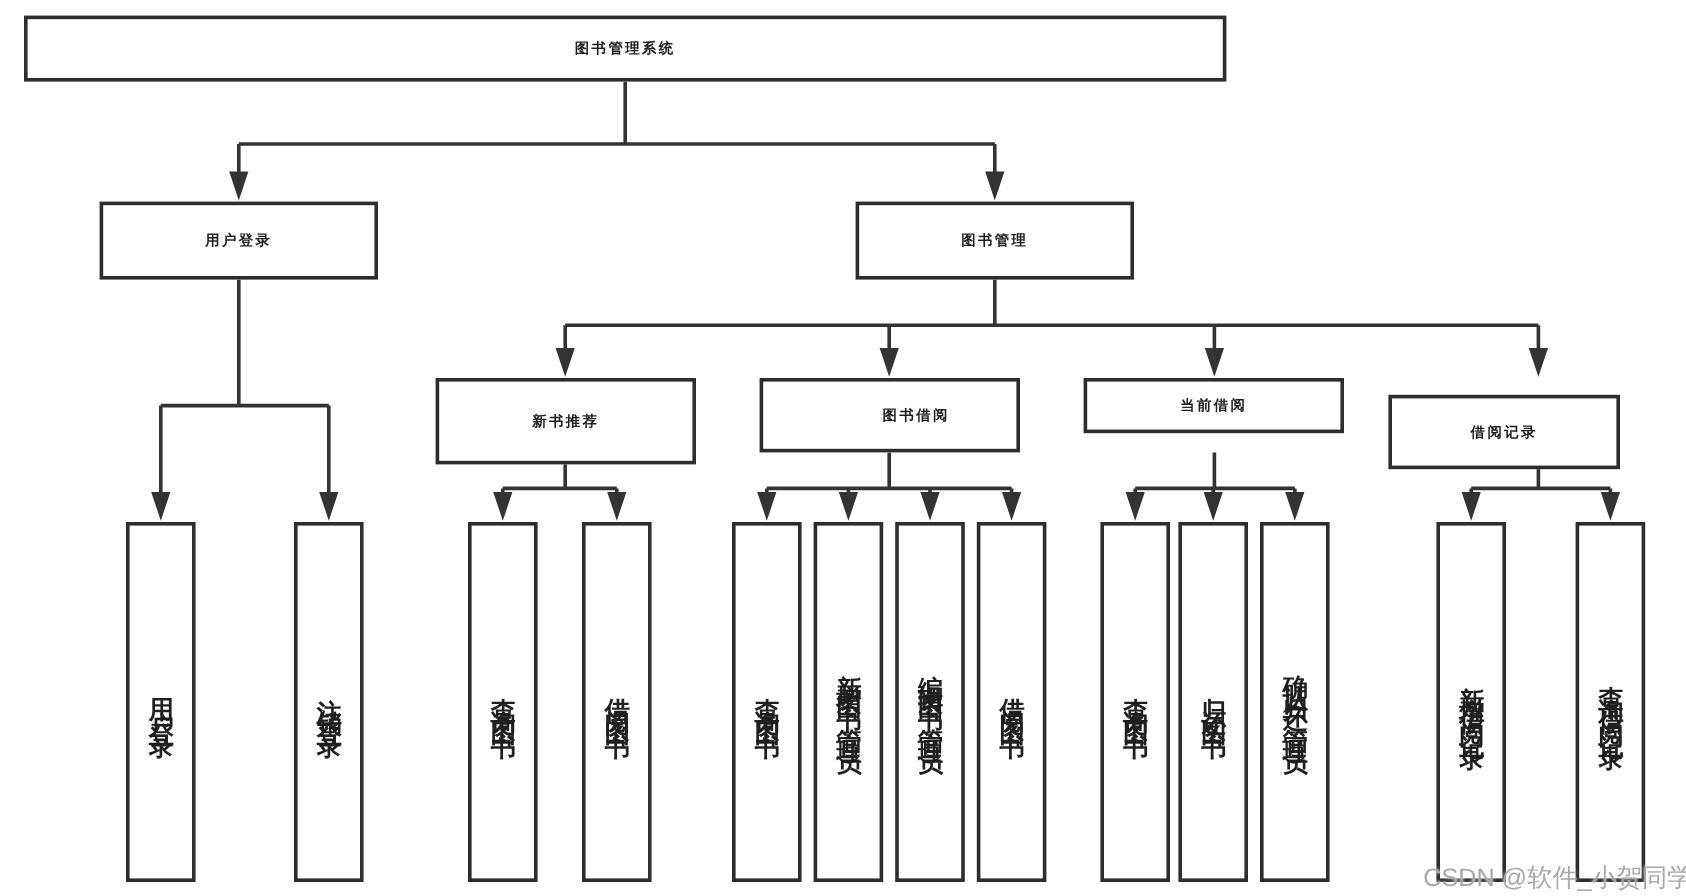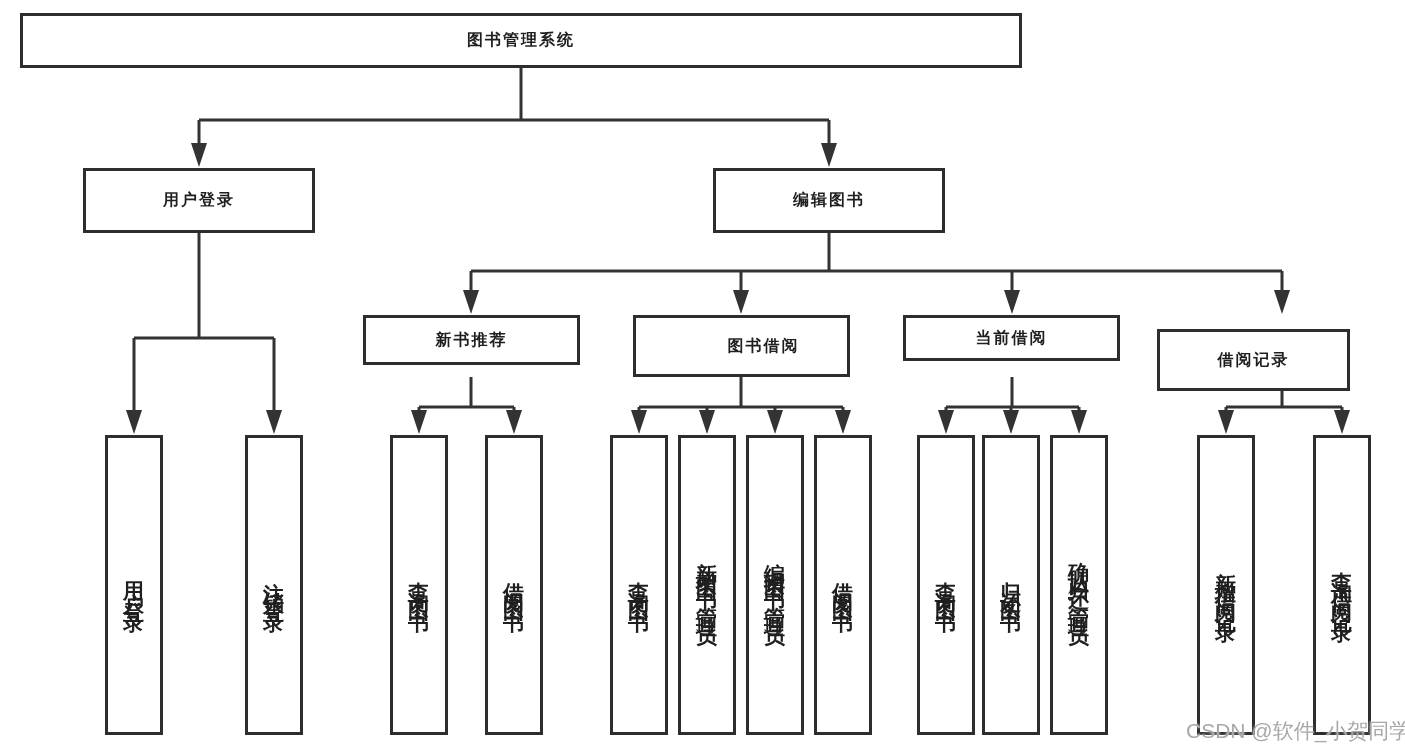--- a/index.html
+++ b/index.html
@@ -26,21 +26,21 @@
     box-sizing: border-box;
     background: #ffffff;
     border: 3px solid #2d2d2d;
     display: flex;
     align-items: center;
     justify-content: center;
     z-index: 2;
     color: #1f1f1f;
   }
   .h-label {
-    font-size: 16px;
+    font-size: 12px;
     font-weight: 600;
     letter-spacing: 2px;
     white-space: nowrap;
   }
   .v-box .v-label {
     writing-mode: vertical-rl;
     text-orientation: mixed;
     font-size: 21px;
     font-weight: 600;
     letter-spacing: 10px;
@@ -100,24 +100,24 @@
   </svg>
 
   <div class="box" style="left:20px;top:13px;width:1002px;height:55px;">
     <span class="h-label">图书管理系统</span>
   </div>
 
   <div class="box" style="left:83px;top:168px;width:232px;height:65px;">
     <span class="h-label">用户登录</span>
   </div>
   <div class="box" style="left:713px;top:168px;width:232px;height:65px;">
-    <span class="h-label">编辑图书</span>
+    <span class="h-label">图书管理</span>
   </div>
 
-  <div class="box" style="left:363px;top:315px;width:217px;height:50px;">
+  <div class="box" style="left:363px;top:315px;width:217px;height:72px;">
     <span class="h-label">新书推荐</span>
   </div>
   <div class="box" style="left:633px;top:315px;width:217px;height:62px;padding-left:44px;">
     <span class="h-label">图书借阅</span>
   </div>
   <div class="box" style="left:903px;top:315px;width:217px;height:46px;">
     <span class="h-label">当前借阅</span>
   </div>
   <div class="box" style="left:1157px;top:315px;width:193px;height:62px;margin-top:14px;">
     <span class="h-label">借阅记录</span>

